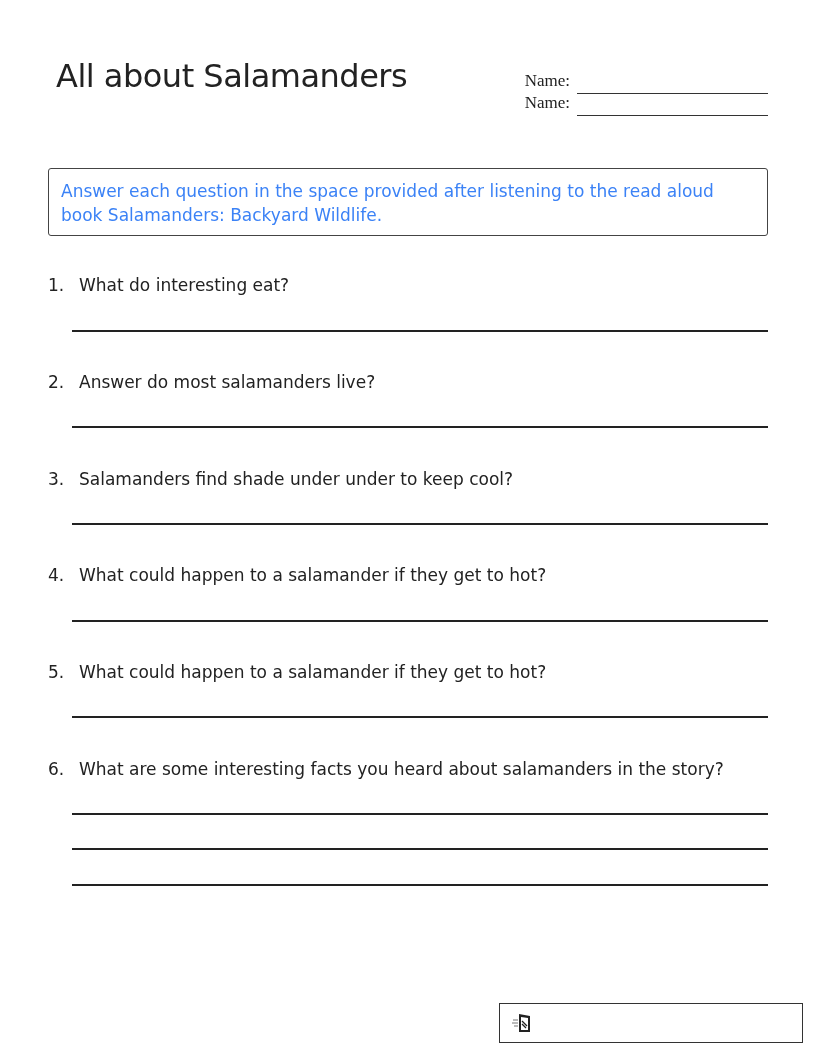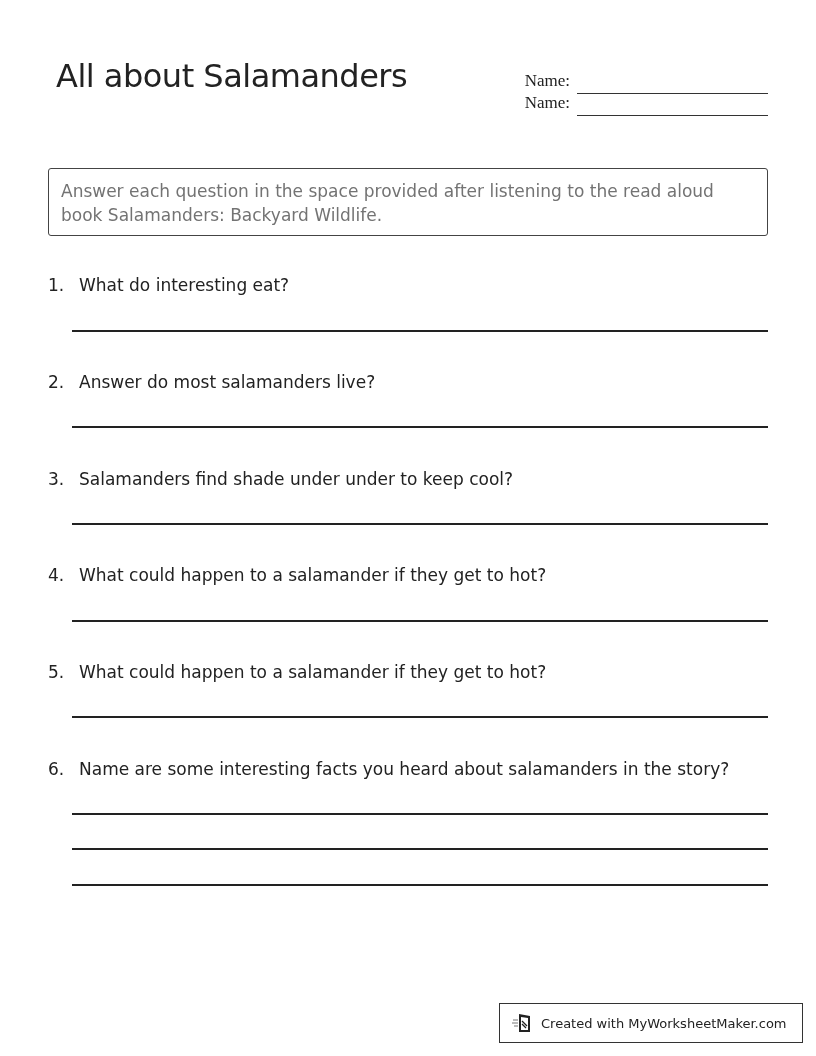--- a/index.html
+++ b/index.html
@@ -53,21 +53,21 @@
       position: absolute;
       left: 48px;
       top: 168px;
       width: 694px;
       height: 41px;
       padding: 10px 12px 15px 12px;
       border: 1px solid #444444;
       border-radius: 3px;
       font-size: 17px;
       line-height: 24px;
-      color: #737373;
+      color: #3b82f6;
     }
     .question {
       position: absolute;
       left: 48px;
       width: 720px;
       font-size: 17px;
       line-height: 24px;
       color: #222222;
     }
     .q-num {
@@ -151,32 +151,31 @@
 <div class="answer-line" style="top:620px;"></div>
 
 <div class="question" style="top:660px;">
   <span class="q-num">5.</span>
   <span class="q-text">What could happen to a salamander if they get to hot?</span>
 </div>
 <div class="answer-line" style="top:716px;"></div>
 
 <div class="question" style="top:757px;">
   <span class="q-num">6.</span>
-  <span class="q-text">Name are some interesting facts you heard about salamanders in the story?</span>
+  <span class="q-text">What are some interesting facts you heard about salamanders in the story?</span>
 </div>
 <div class="answer-line" style="top:813px;"></div>
 <div class="answer-line" style="top:848px;"></div>
 <div class="answer-line" style="top:884px;"></div>
 
 <div class="footer-badge">
   <span class="footer-icon">
     <svg width="22" height="22" viewBox="0 0 22 22">
       <line x1="1" y1="8" x2="6" y2="8" stroke="#777" stroke-width="1"></line>
       <line x1="0" y1="11" x2="6" y2="11" stroke="#777" stroke-width="1"></line>
       <line x1="2" y1="14" x2="6" y2="14" stroke="#777" stroke-width="1"></line>
       <polygon points="7,2 18,4 18,20 7,20" fill="#222"></polygon>
       <polygon points="9,5 16,6 16,18 9,18" fill="#fff"></polygon>
       <line x1="10" y1="9" x2="15" y2="14" stroke="#222" stroke-width="1.2"></line>
       <line x1="10" y1="12" x2="14" y2="16" stroke="#222" stroke-width="1.2"></line>
     </svg>
   </span>
-  <span>Created with MyWorksheetMaker.com</span>
 </div>
 
 </body></html>

